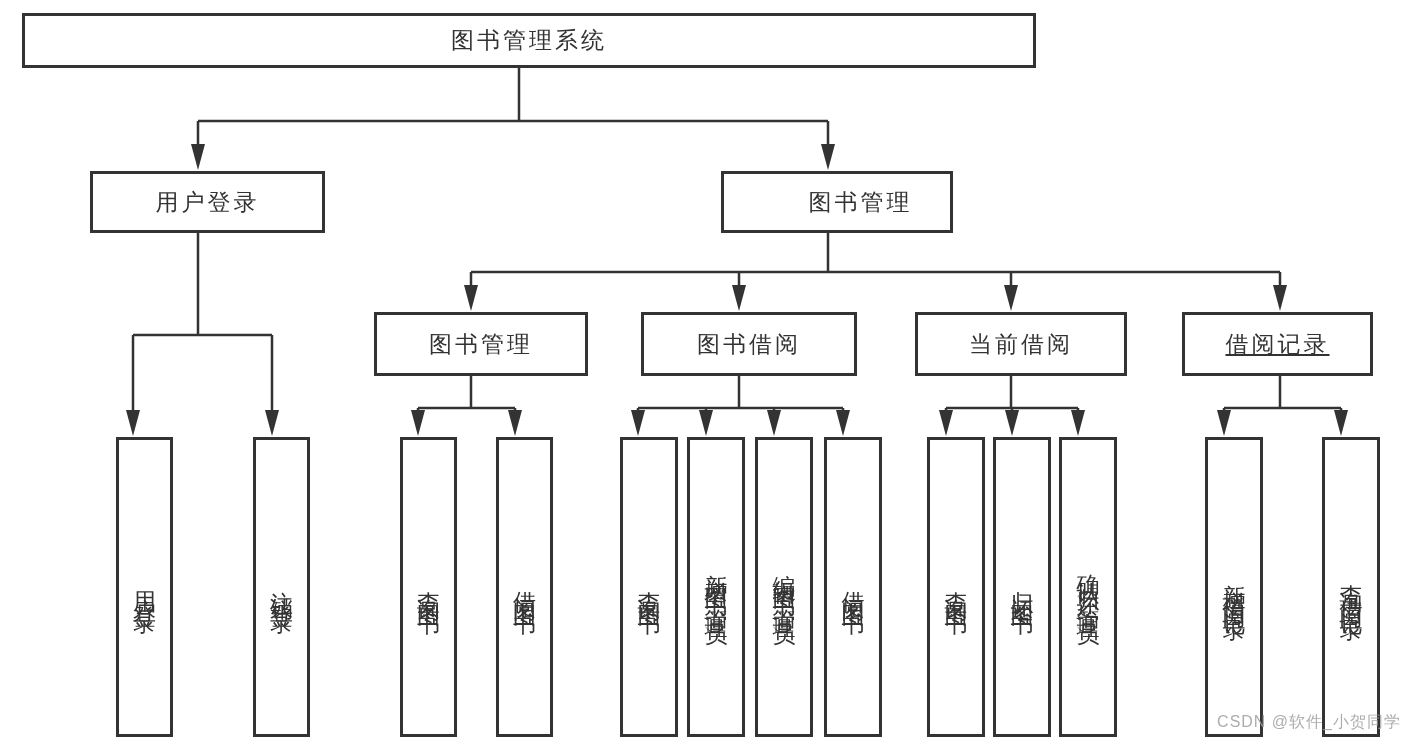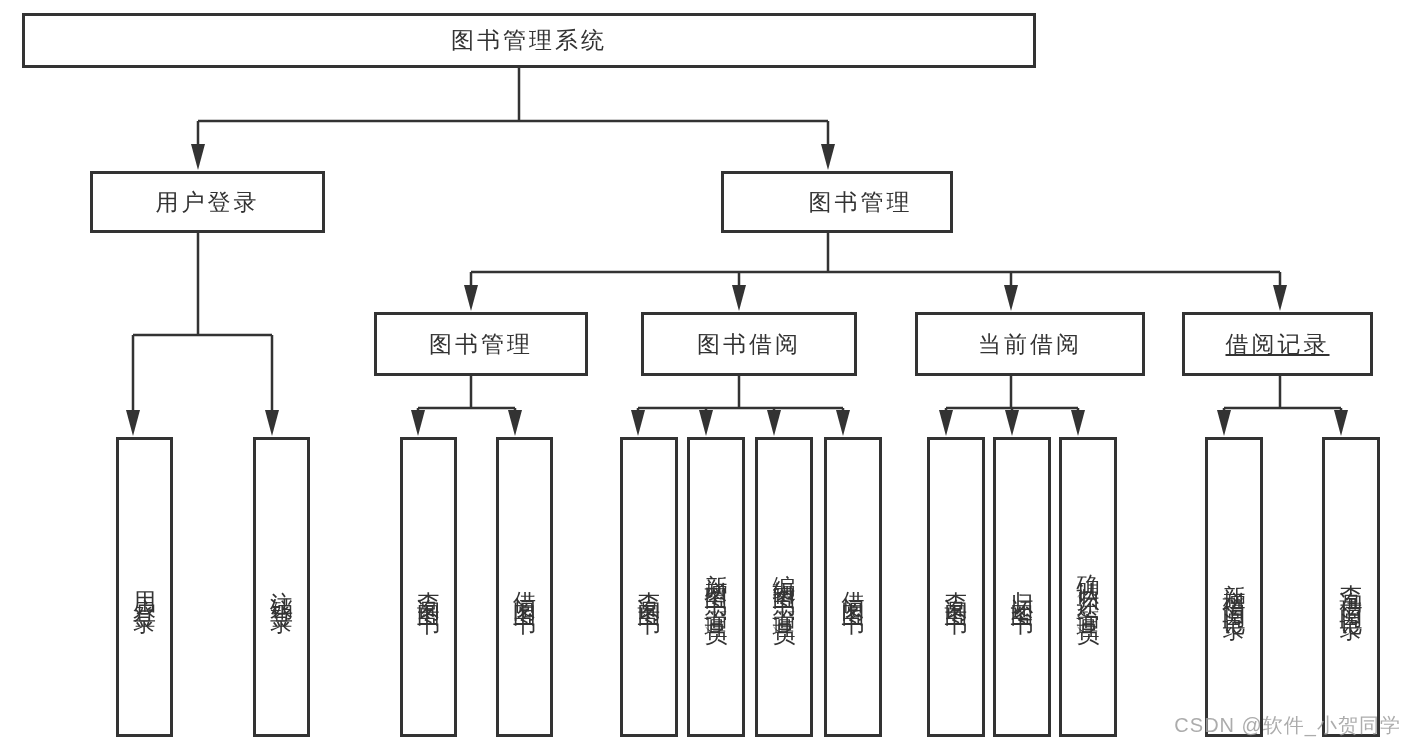--- a/index.html
+++ b/index.html
@@ -47,21 +47,21 @@
     text-orientation: mixed;
     font-size: 23px;
     letter-spacing: 7px;
     line-height: 1;
   }
   .watermark {
     position: absolute;
     right: 4px;
     top: 712px;
     z-index: 3;
-    font-size: 20px;
+    font-size: 16px;
     letter-spacing: 1px;
     color: var(--watermark, #9e9e9e);
     opacity: 0.85;
     white-space: nowrap;
   }
 </style>
 </head>
 <body>
 
 <div class="canvas">
@@ -112,21 +112,21 @@
   <div class="node hbox" style="left:711px;top:171px;width:232px;height:62px;padding-left:47px;">
     <span class="label">图书管理</span>
   </div>
 
   <div class="node hbox" style="left:364px;top:312px;width:214px;height:64px;">
     <span class="label">图书管理</span>
   </div>
   <div class="node hbox" style="left:631px;top:312px;width:216px;height:64px;">
     <span class="label">图书借阅</span>
   </div>
-  <div class="node hbox" style="left:905px;top:312px;width:230px;height:64px;">
+  <div class="node hbox" style="left:905px;top:312px;width:212px;height:64px;">
     <span class="label">当前借阅</span>
   </div>
   <div class="node hbox" style="left:1172px;top:312px;width:191px;height:64px;text-decoration:underline;">
     <span class="label">借阅记录</span>
   </div>
 
   <div class="node vbox" style="left:106px;top:437px;width:57px;height:300px;">
     <span class="label">用户登录</span>
   </div>
   <div class="node vbox" style="left:243px;top:437px;width:57px;height:300px;">

